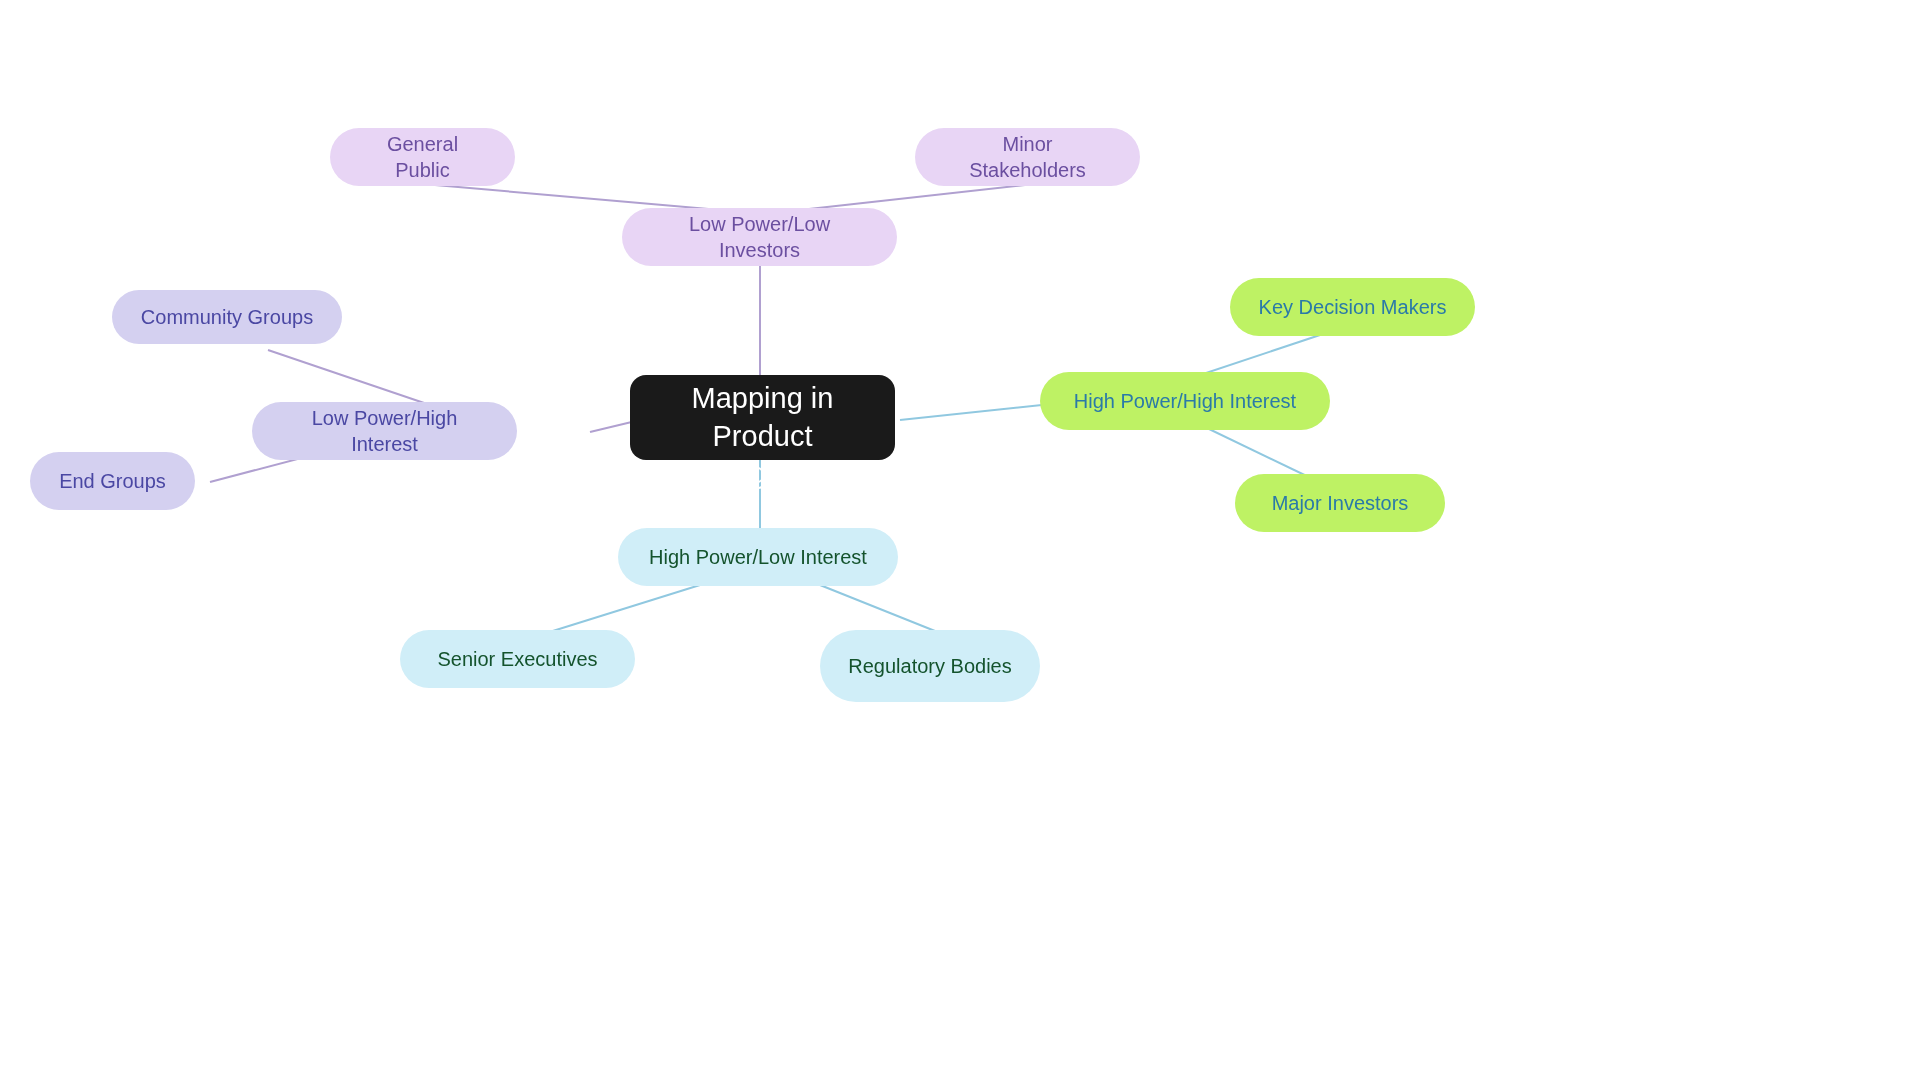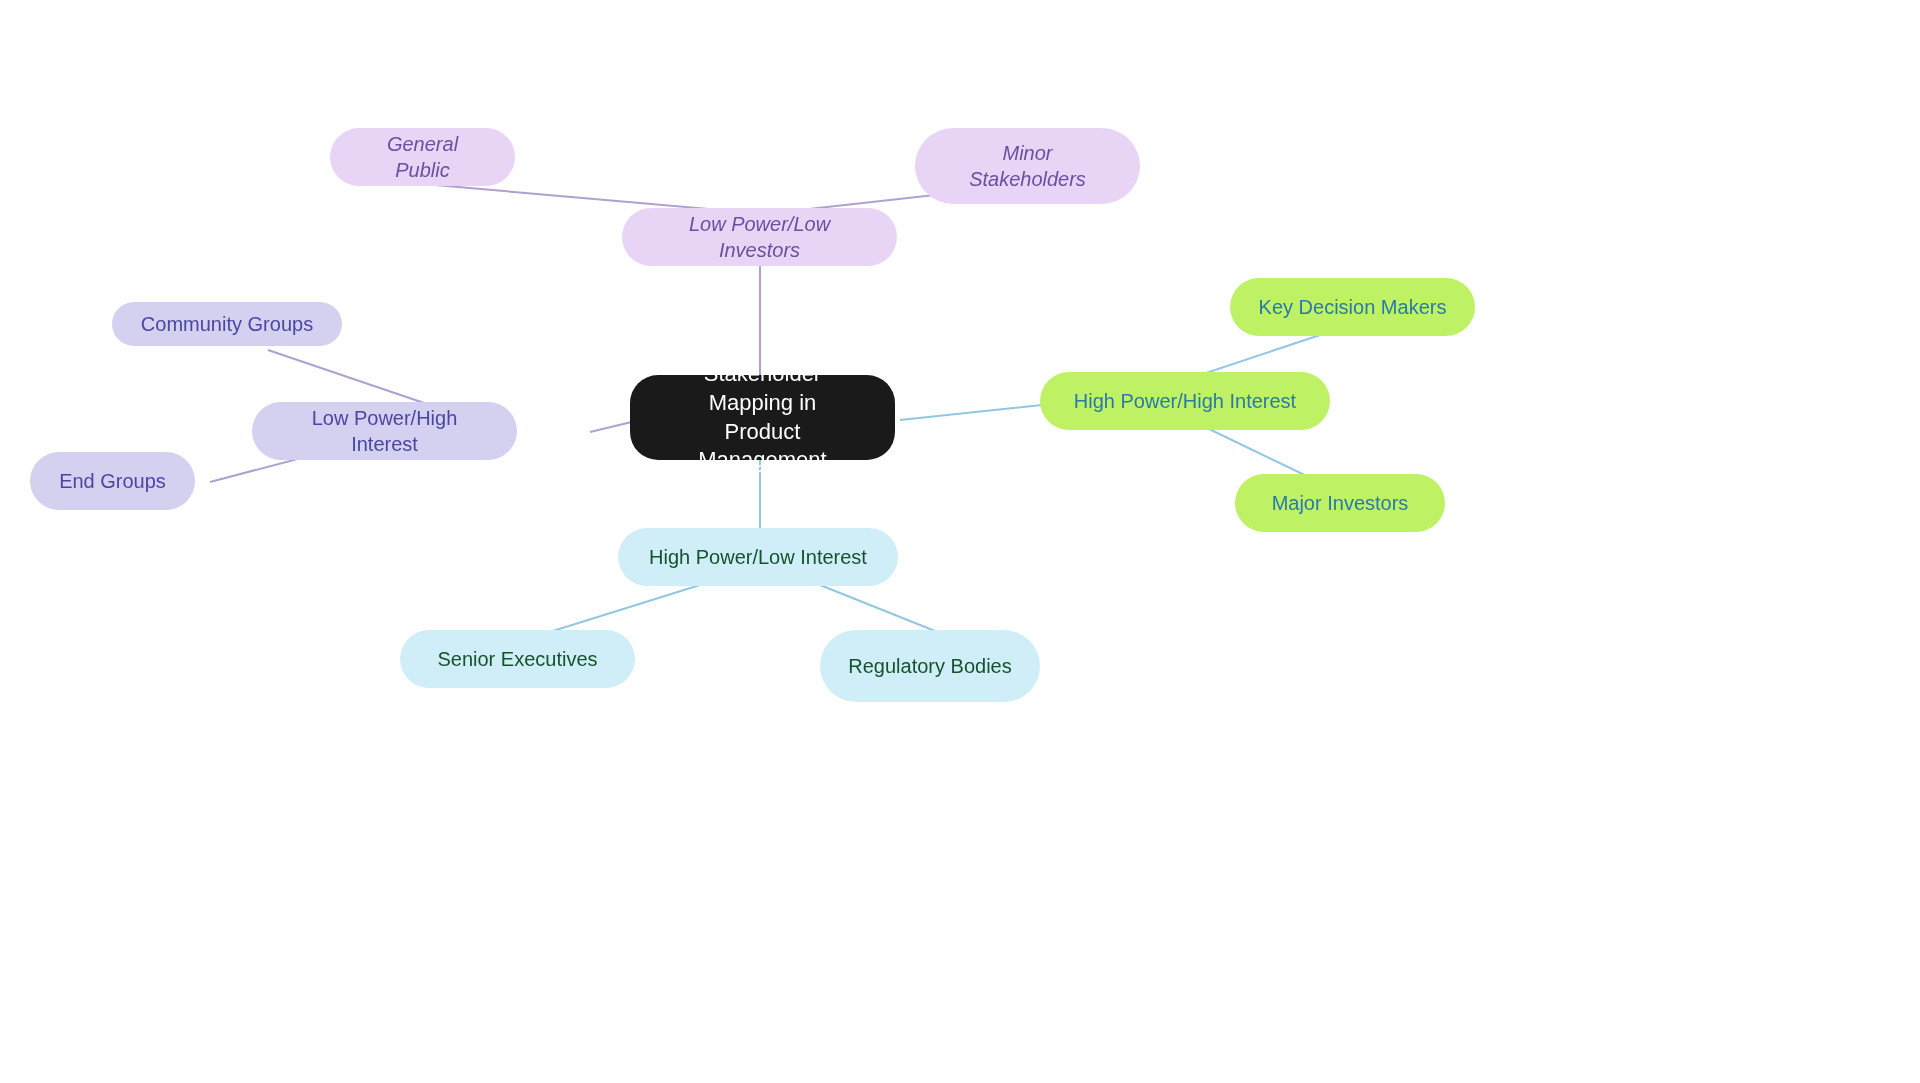--- a/index.html
+++ b/index.html
@@ -27,30 +27,29 @@
       text-align: center;
       font-size: 20px;
       line-height: 1.3;
       padding: 14px 28px;
       cursor: default;
       white-space: pre-line;
     }
     .node-center {
       background: #1a1a1a;
       color: #ffffff;
-      font-size: 22px;
+      font-size: 29px;
       font-weight: 500;
-      border-radius: 28px;
+      border-radius: 16px;
       padding: 22px 40px;
     }
     .node-purple {
       background: #e8d5f5;
       color: #6b4fa0;
       border: none;
-      font-style: italic;
     }
     .node-lavender {
       background: #d4d0f0;
       color: #4a47a3;
       border: none;
     }
     .node-blue {
       background: #bef264;
       color: #2a7aa8;
       border: none;
@@ -97,29 +96,29 @@
 </div>
 
 <div class="node node-purple" style="left: 622px; top: 208px; width: 275px; height: 58px;">
   <span>Low Power/Low Investors</span>
 </div>
 
 <div class="node node-purple" style="left: 330px; top: 128px; width: 185px; height: 58px;">
   <span>General Public</span>
 </div>
 
-<div class="node node-purple" style="left: 915px; top: 128px; width: 225px; height: 76px; align-items: center;">
+<div class="node node-purple" style="left: 915px; top: 128px; width: 225px; height: 58px; align-items: center;">
   <span>Minor Stakeholders</span>
 </div>
 
 <div class="node node-lavender" style="left: 252px; top: 402px; width: 265px; height: 58px; align-items: center;">
   <span>Low Power/High Interest</span>
 </div>
 
-<div class="node node-lavender" style="left: 112px; top: 302px; width: 230px; height: 44px;">
+<div class="node node-lavender" style="left: 112px; top: 290px; width: 230px; height: 54px;">
   <span>Community Groups</span>
 </div>
 
 <div class="node node-lavender" style="left: 30px; top: 452px; width: 165px; height: 58px;">
   <span>End Groups</span>
 </div>
 
 <div class="node node-blue" style="left: 1040px; top: 372px; width: 290px; height: 58px;">
   <span>High Power/High Interest</span>
 </div>

